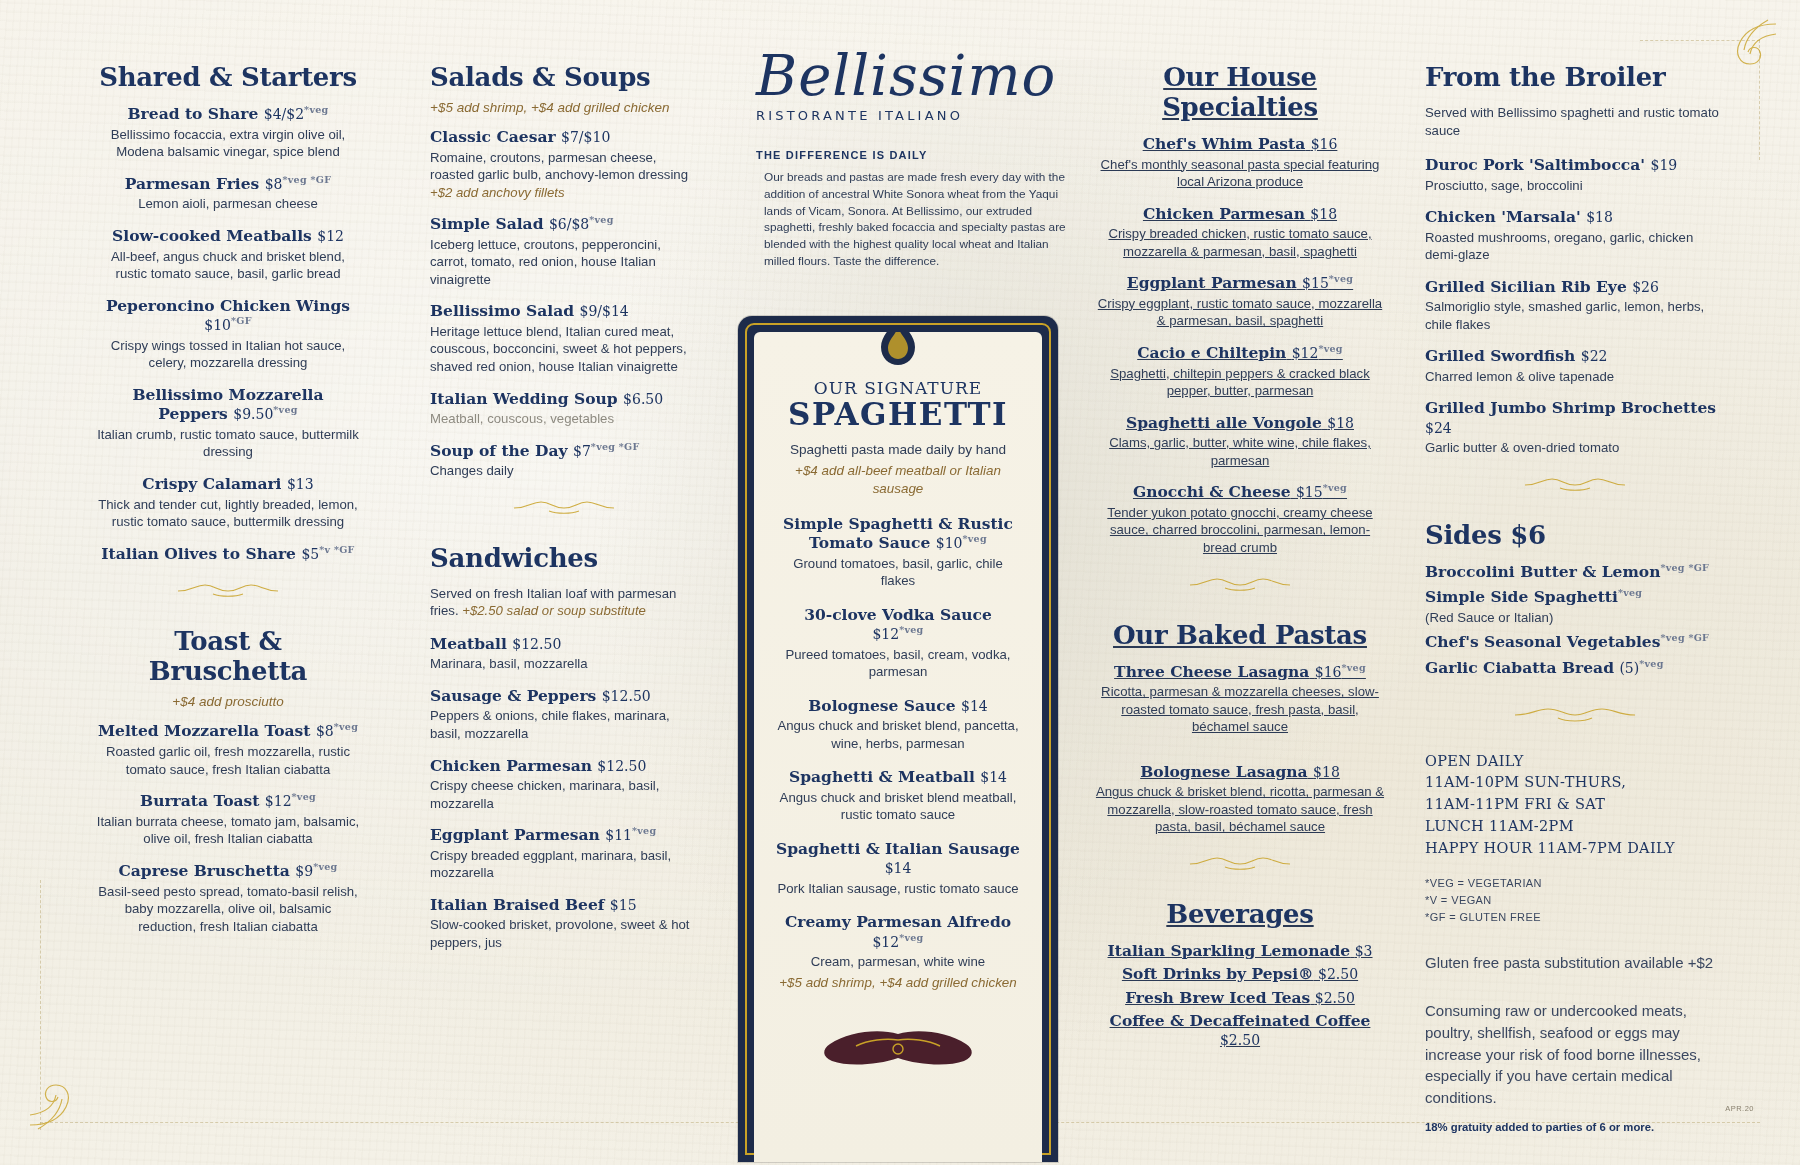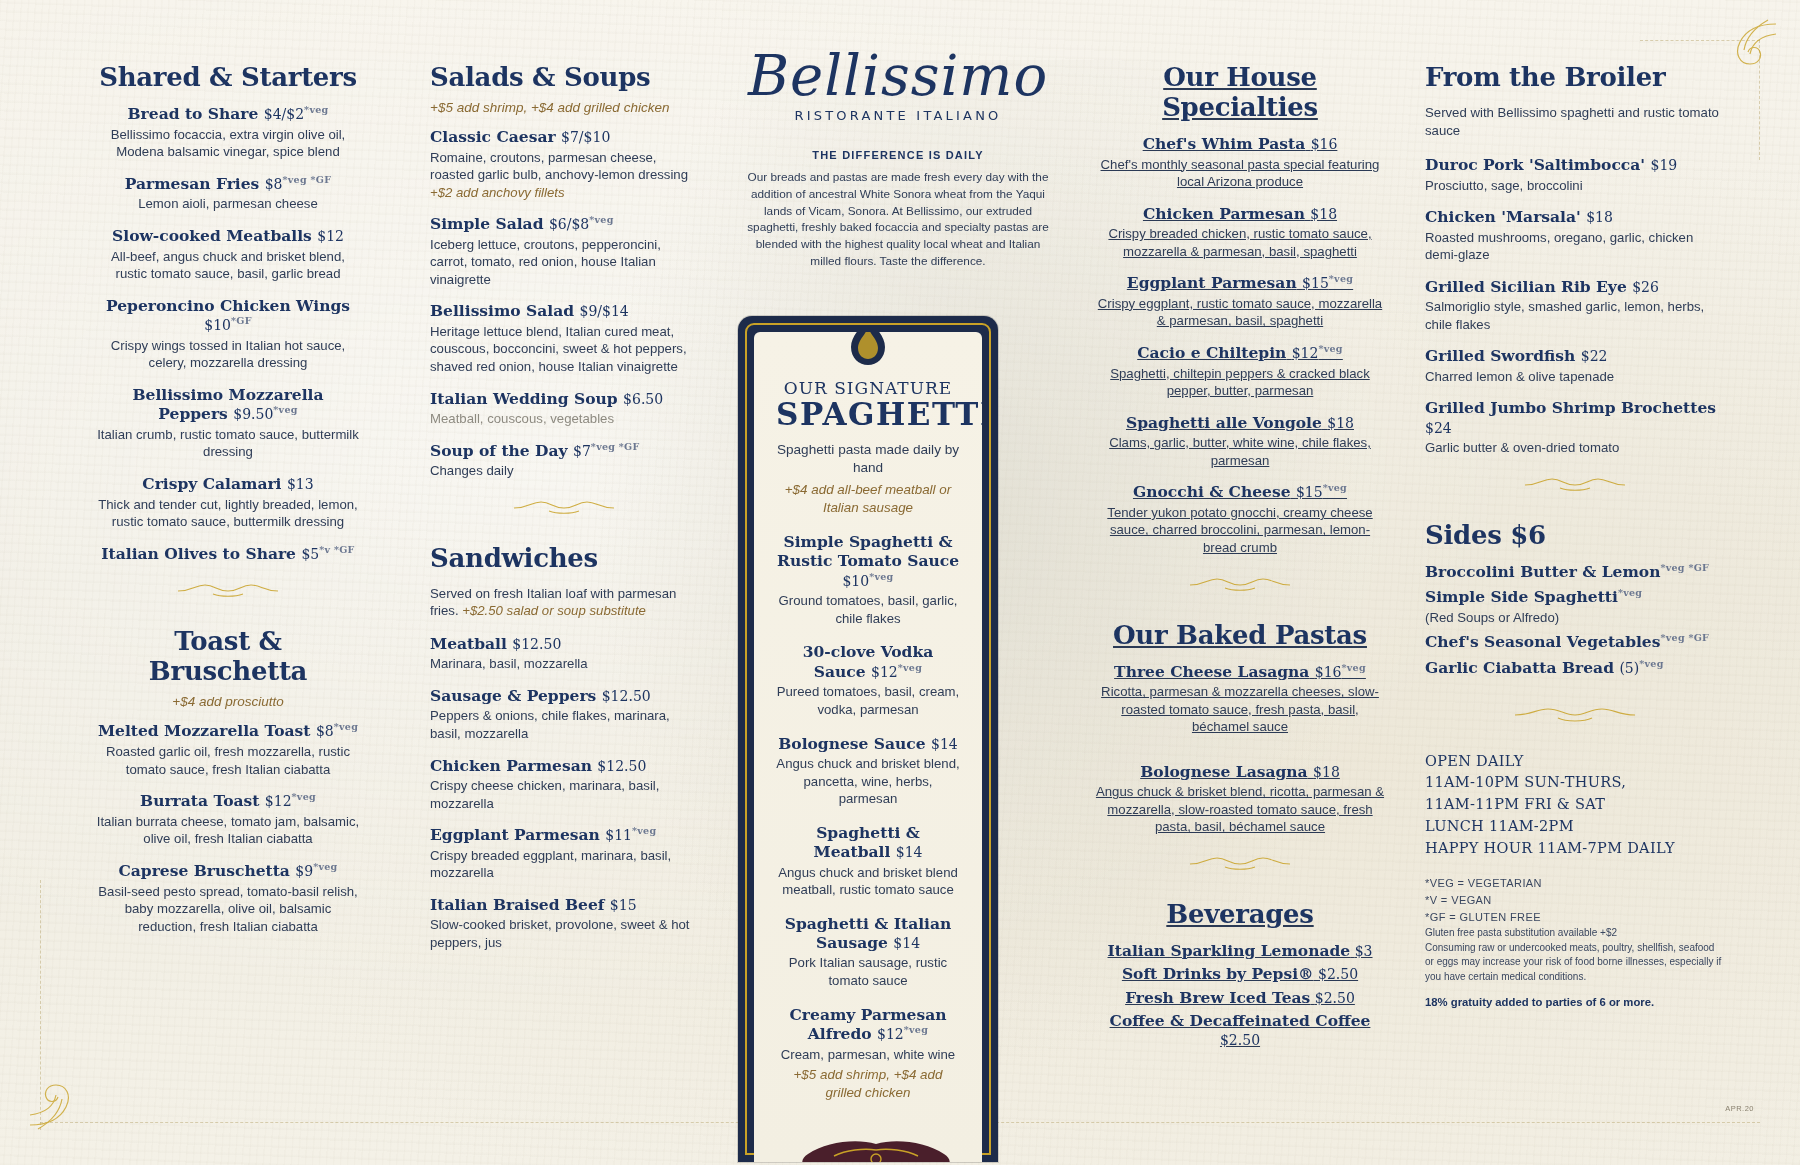--- a/index.html
+++ b/index.html
@@ -80,21 +80,21 @@
   .c1 .sub-note{text-align:center;}
 
   
   .orn{
     text-align:center;color:#c9a227;font-size:17px;letter-spacing:2px;
     margin:20px 0 22px 0;opacity:0.85;
   }
   .orn svg{display:inline-block;}
 
   
-  .logo-wrap{position:absolute;left:733px;top:48px;width:330px;text-align:center;}
+  .logo-wrap{position:absolute;left:756px;top:48px;width:330px;text-align:left;}
   .logo-script{
     font-family:"DejaVu Serif", serif;
     font-style:italic;
     font-size:56px;
     color:#1d3461;
     letter-spacing:1px;
     line-height:1;
   }
   .logo-sub{
     font-family:"DejaVu Sans", sans-serif;
@@ -102,21 +102,21 @@
   }
   .diff-title{
     margin-top:26px;font-size:11px;letter-spacing:1.2px;color:#1d3461;font-weight:bold;
   }
   .diff-body{
     margin-top:8px;font-size:11.8px;line-height:1.42;color:#2f3d57;padding:0 8px;
   }
 
   
   .sig-outer{
-    position:absolute;left:738px;top:316px;width:260px;height:846px;
+    position:absolute;left:738px;top:316px;width:320px;height:846px;
     background:#1d2b4a;
     border-radius:14px 14px 0 0;
     box-shadow:0 0 0 1px rgba(0,0,0,0.15);
   }
   .sig-gold{
     position:absolute;inset:7px;border:2px solid #c9a227;border-radius:9px 9px 0 0;
   }
   .sig-inner{
     position:absolute;left:16px;top:16px;right:16px;bottom:0;
     background:linear-gradient(180deg,#f6f2e6 0%, #f3efe2 100%);
@@ -143,21 +143,21 @@
   .sig-item{margin-top:15px;}
   .sig-name{
     font-family:"DejaVu Serif", serif;font-weight:bold;color:#1d3461;font-size:15.5px;line-height:1.25;
   }
   .sig-desc{font-size:13.2px;line-height:1.33;color:#2f3d57;margin-top:2px;}
   .sig-foot-orn{margin-top:26px;text-align:center;}
 
   
   .hours{font-family:"DejaVu Serif",serif;color:#1d3461;font-size:14.5px;line-height:1.5;letter-spacing:0.3px;}
   .legend{font-size:11px;line-height:1.55;color:#3a4760;margin-top:16px;letter-spacing:0.4px;}
-  .fineprint{font-size:10px;line-height:1.45;color:#3a4760;margin-top:0;}
+  .fineprint{font-size:15px;line-height:1.45;color:#3a4760;margin-top:26px;}
   .fine-bold{font-size:11.3px;font-weight:bold;color:#1d3461;margin-top:12px;}
 
   
   .corner{position:absolute;color:#c9a227;opacity:0.8;}
   .c-tr{right:22px;top:18px;}
   .c-bl{left:28px;bottom:30px;}
   .frame-line{position:absolute;border:0;border-top:1px dashed rgba(180,160,100,0.45);}
   .fl-bottom{left:40px;right:40px;bottom:34px;}
   .fl-left{left:40px;top:880px;height:250px;border:0;border-left:1px dashed rgba(180,160,100,0.45);}
   .fl-right{right:40px;top:40px;height:120px;border:0;border-left:1px dashed rgba(180,160,100,0.45);}
@@ -460,21 +460,21 @@
         <path d="M40 11 C48 14 62 14 70 11"></path>
       </svg>
     </div>
 
     <h2 class="section">Sides $6</h2>
     <div class="item" style="margin-bottom:6px;">
       <div class="iname"><span>Broccolini Butter &amp; Lemon</span><span class="tag">*veg *GF</span></div>
     </div>
     <div class="item" style="margin-bottom:6px;">
       <div class="iname"><span>Simple Side Spaghetti</span><span class="tag">*veg</span></div>
-      <div class="desc">(Red Soups or Alfredo)</div>
+      <div class="desc">(Red Sauce or Italian)</div>
     </div>
     <div class="item" style="margin-bottom:6px;">
       <div class="iname"><span>Chef's Seasonal Vegetables</span><span class="tag">*veg *GF</span></div>
     </div>
     <div class="item">
       <div class="iname"><span>Garlic Ciabatta Bread</span> <span class="price">(5)</span><span class="tag">*veg</span></div>
     </div>
 
     <div class="orn" style="margin-top:28px;">
       <svg width="130" height="18" viewBox="0 0 130 18" fill="none" stroke="#c9a227" stroke-width="1.1">

